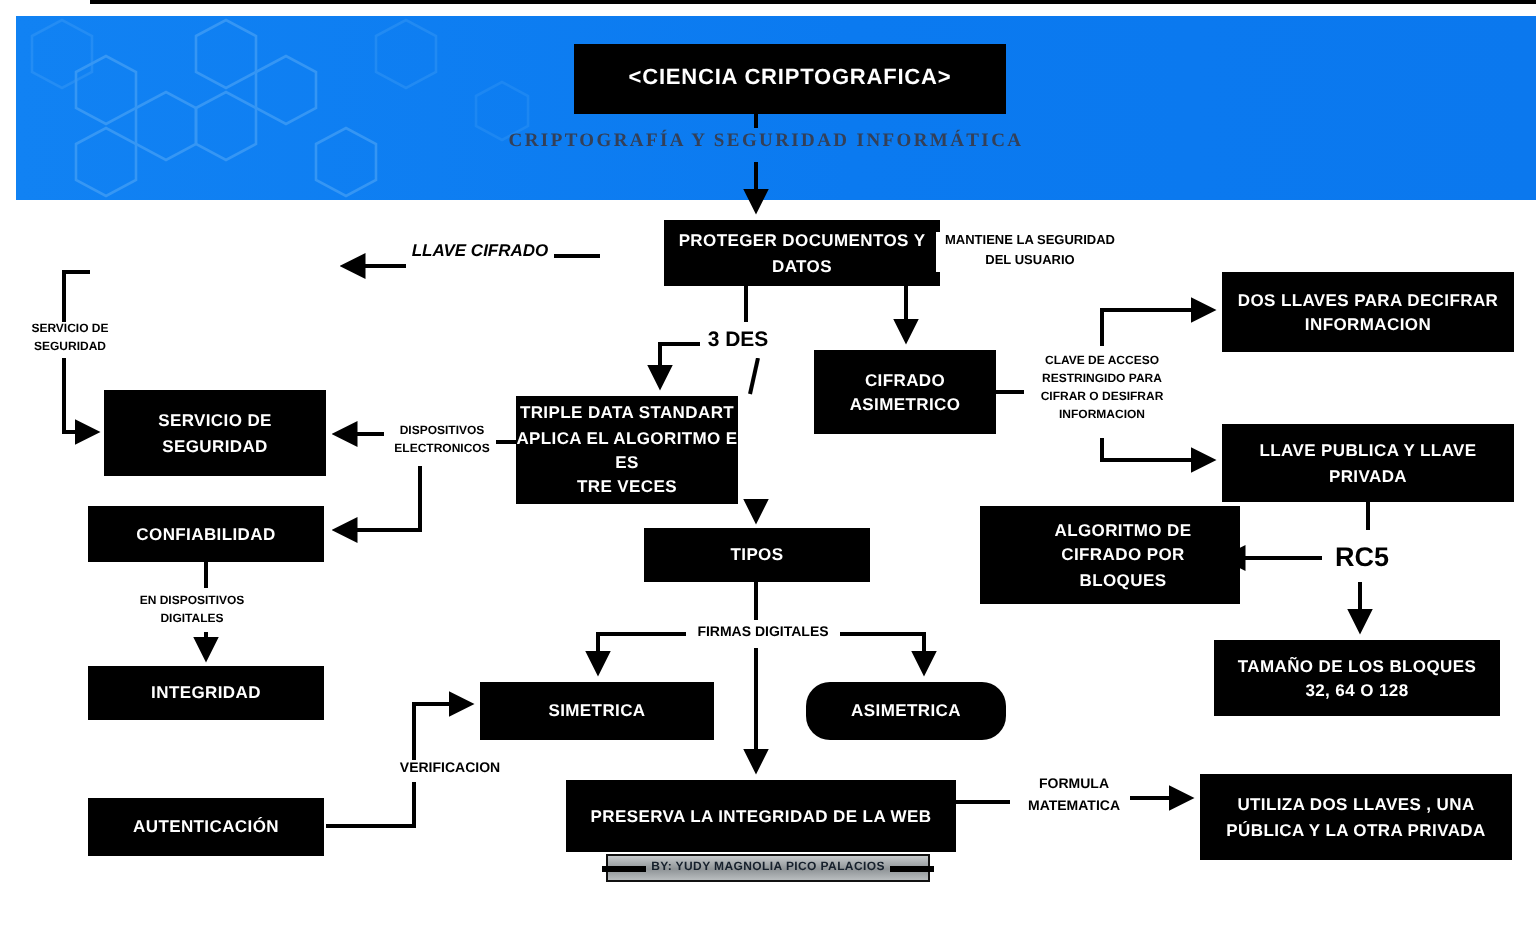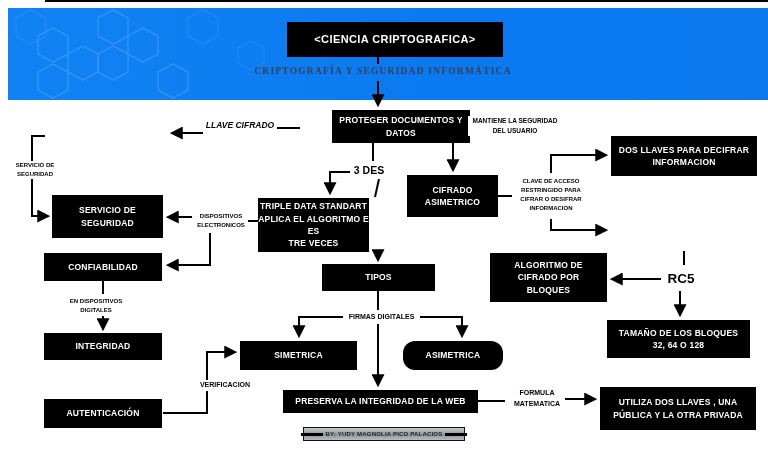--- a/index.html
+++ b/index.html
@@ -107,41 +107,43 @@
   <div class="node" style="left:258px;top:198px;width:111px;height:54px;">TRIPLE DATA STANDART
 APLICA EL ALGORITMO E ES
 TRE VECES</div>
 
   <div class="node" style="left:407px;top:175px;width:91px;height:42px;">CIFRADO
 ASIMETRICO</div>
 
   <div class="node" style="left:611px;top:136px;width:146px;height:40px;">DOS LLAVES PARA DECIFRAR
 INFORMACION</div>
 
+  <div class="node" style="left:611px;top:212px;width:146px;height:39px;">LLAVE PUBLICA Y LLAVE
+PRIVADA</div>
 
-  <div class="node" style="left:490px;top:253px;width:117px;height:49px;">ALGORITMO DE
+  <div class="node" style="left:490px;top:253px;width:117px;height:49px;padding-left:13px;">ALGORITMO DE
 CIFRADO POR
 BLOQUES</div>
 
   <div class="node" style="left:607px;top:320px;width:143px;height:38px;">TAMAÑO DE LOS BLOQUES
 32, 64 O 128</div>
 
   <div class="node" style="left:44px;top:253px;width:118px;height:28px;">CONFIABILIDAD</div>
 
   <div class="node" style="left:44px;top:333px;width:118px;height:27px;">INTEGRIDAD</div>
 
   <div class="node" style="left:44px;top:399px;width:118px;height:29px;">AUTENTICACIÓN</div>
 
   <div class="node" style="left:322px;top:264px;width:113px;height:27px;">TIPOS</div>
 
   <div class="node" style="left:240px;top:341px;width:117px;height:29px;">SIMETRICA</div>
 
   <div class="node" style="left:403px;top:341px;width:100px;height:29px;border-radius:12px;">ASIMETRICA</div>
 
-  <div class="node" style="left:283px;top:390px;width:195px;height:23px;">PRESERVA LA INTEGRIDAD DE LA WEB</div>
+  <div class="node" style="left:283px;top:390px;width:195px;height:36px;">PRESERVA LA INTEGRIDAD DE LA WEB</div>
 
   <div class="node" style="left:600px;top:387px;width:156px;height:43px;">UTILIZA DOS LLAVES , UNA
 PÚBLICA Y LA OTRA PRIVADA</div>
 
   <div class="lbl med" style="left:204px;top:119px;width:72px;font-style:italic;">LLAVE CIFRADO</div>
 
   <div class="lbl tiny" style="left:468px;top:116px;width:94px;font-size:6.5px;">MANTIENE LA SEGURIDAD
 DEL USUARIO</div>
 
   <div class="lbl tiny" style="left:12px;top:161px;width:46px;">SERVICIO DE

